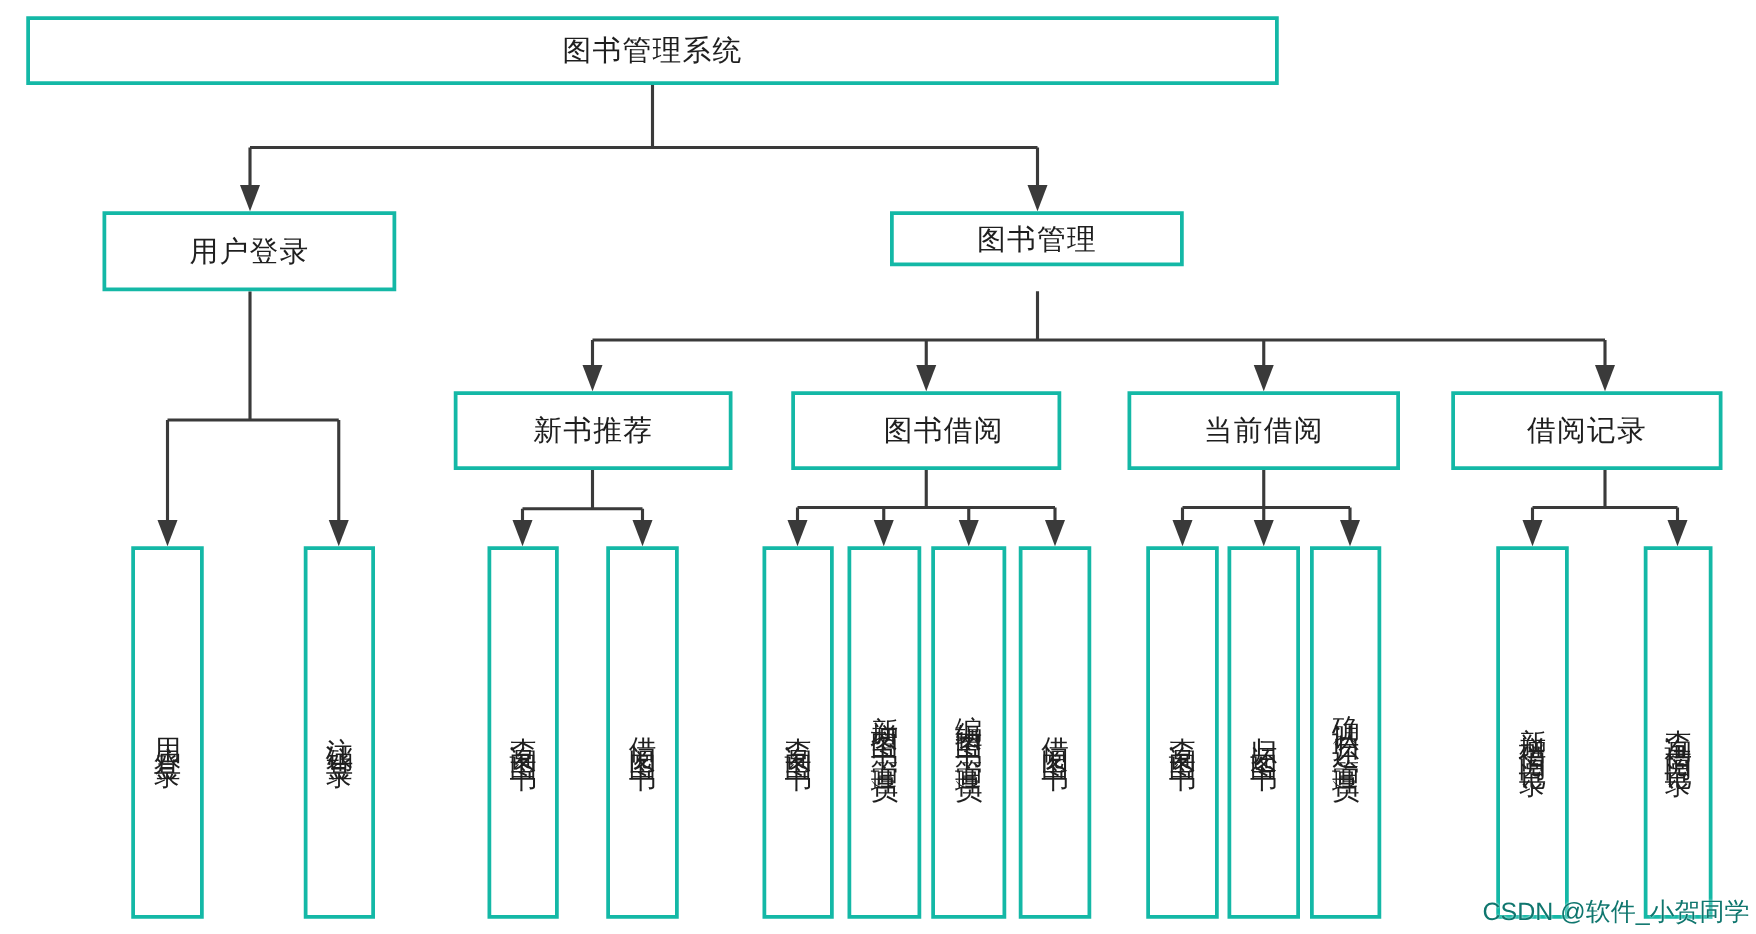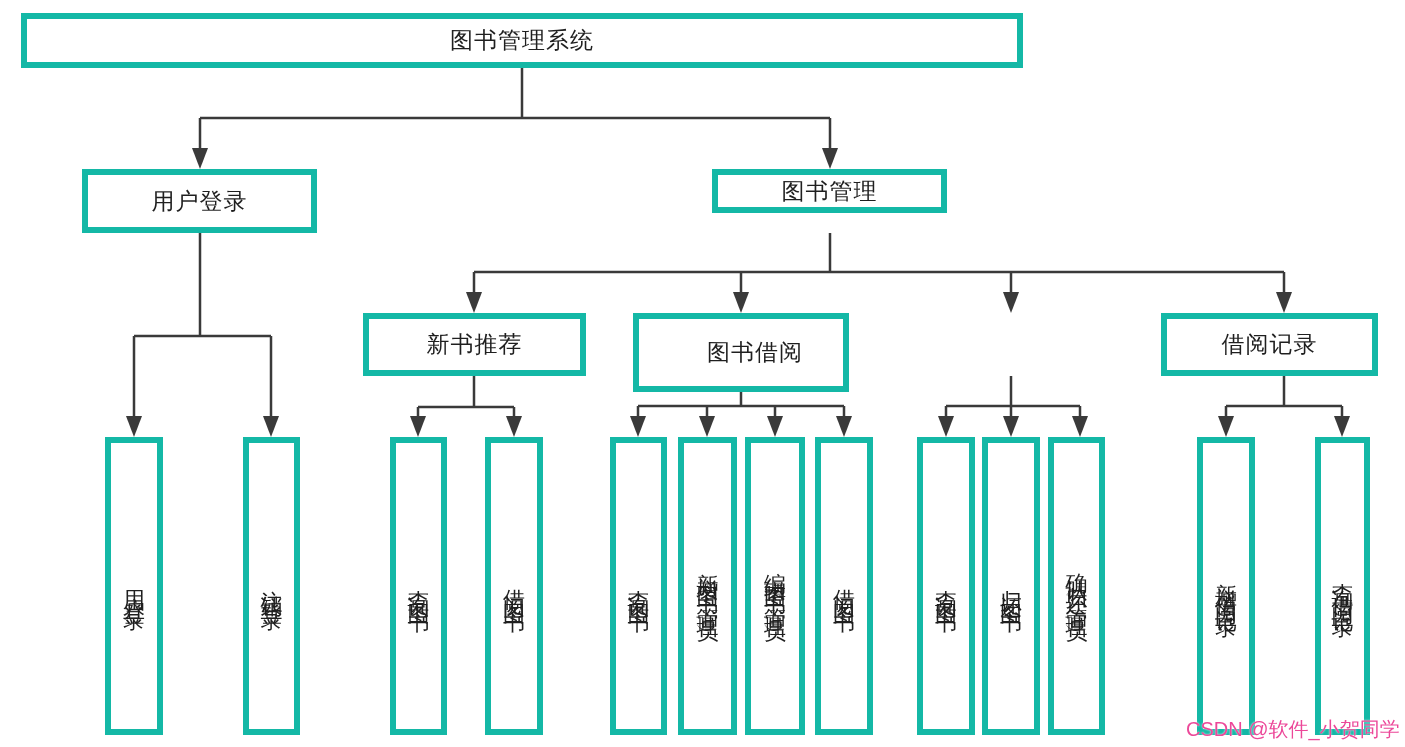--- a/index.html
+++ b/index.html
@@ -18,21 +18,21 @@
   #connectors {
     position: absolute;
     left: 0; top: 0;
     width: 1405px;
     height: 747px;
     z-index: 1;
   }
   .box {
     position: absolute;
     box-sizing: border-box;
-    border: 6px solid #14b8a6;
+    border: 3px solid #14b8a6;
     background: #ffffff;
     display: flex;
     align-items: center;
     justify-content: center;
     color: #1f1f1f;
     z-index: 2;
   }
   .h-box {
     font-size: 23px;
     letter-spacing: 1px;
@@ -50,21 +50,21 @@
     line-height: 1;
     white-space: nowrap;
   }
   
   .n-root      { left: 21px;   top: 13px;  width: 1002px; height: 55px; }
   
   .n-userlogin { left: 82px;   top: 169px; width: 235px;  height: 64px; }
   .n-bookmgmt  { left: 712px;  top: 169px; width: 235px;  height: 44px; }
   
   .n-recommend { left: 363px;  top: 313px; width: 223px;  height: 63px; }
-  .n-borrow    { left: 633px;  top: 313px; width: 216px;  height: 79px; padding-left: 28px; }
+  .n-borrow    { left: 633px;  top: 313px; width: 216px;  height: 63px; padding-left: 28px; }
   .n-current   { left: 902px;  top: 313px; width: 218px;  height: 63px; }
   .n-records   { left: 1161px; top: 313px; width: 217px;  height: 63px; }
   
   .l-1  { left: 105px;  width: 58px; }
   .l-2  { left: 243px;  width: 57px; }
   .l-3  { left: 390px;  width: 57px; }
   .l-4  { left: 485px;  width: 58px; }
   .l-5  { left: 610px;  width: 57px; }
   .l-6  { left: 678px;  width: 59px; }
   .l-7  { left: 745px;  width: 60px; }
@@ -72,21 +72,21 @@
   .l-9  { left: 917px;  width: 58px; }
   .l-10 { left: 982px;  width: 58px; }
   .l-11 { left: 1048px; width: 57px; }
   .l-12 { left: 1197px; width: 58px; }
   .l-13 { left: 1315px; width: 55px; }
   #watermark {
     position: absolute;
     left: 1186px;
     top: 716px;
     font-size: 20px;
-    color: #ec4899;
+    color: #0f766e;
     text-shadow: 0 0 2px #ffffff;
     white-space: nowrap;
     z-index: 3;
   }
 </style>
 </head>
 <body>
 
 <div id="stage">
 
@@ -147,20 +147,23 @@
   <div class="box h-box n-bookmgmt">
     <span>图书管理</span>
   </div>
 
   <div class="box h-box n-recommend">
     <span>新书推荐</span>
   </div>
   <div class="box h-box n-borrow">
     <span>图书借阅</span>
   </div>
+  <div class="box h-box n-current">
+    <span>当前借阅</span>
+  </div>
   <div class="box h-box n-records">
     <span>借阅记录</span>
   </div>
 
   <div class="box v-box l-1">
     <span class="v-text">用户登录</span>
   </div>
   <div class="box v-box l-2">
     <span class="v-text">注销登录</span>
   </div>

